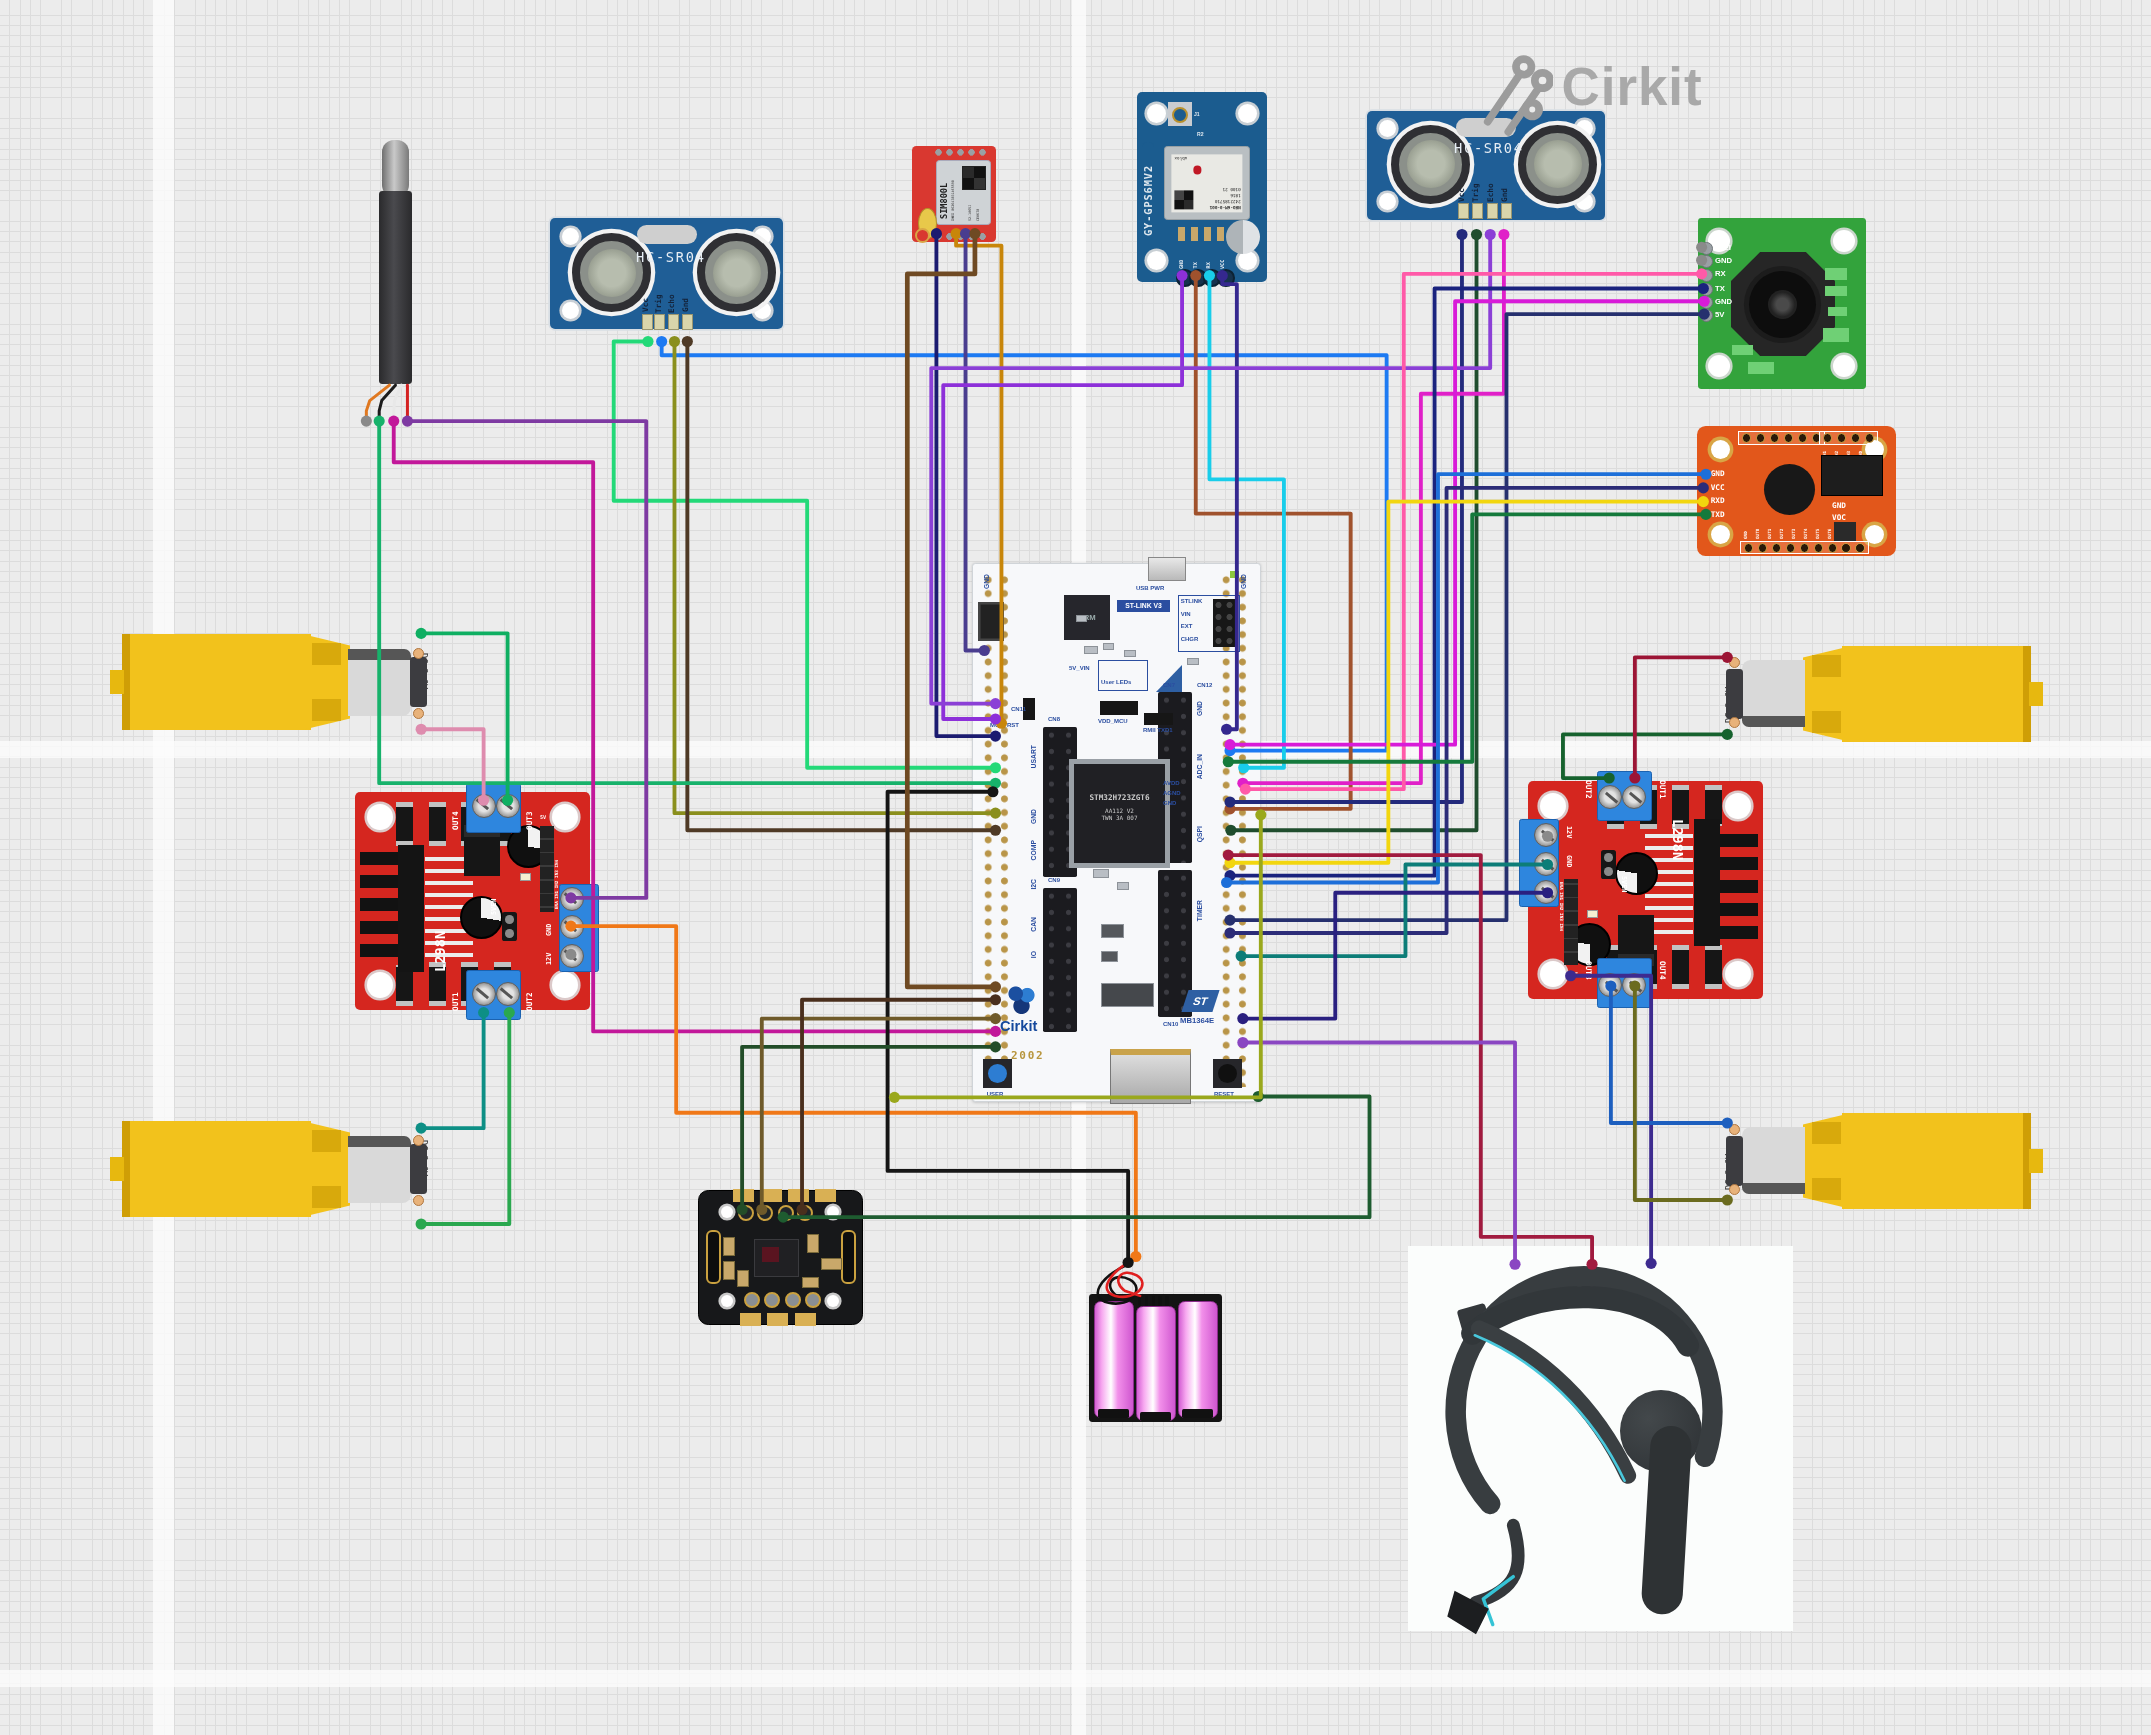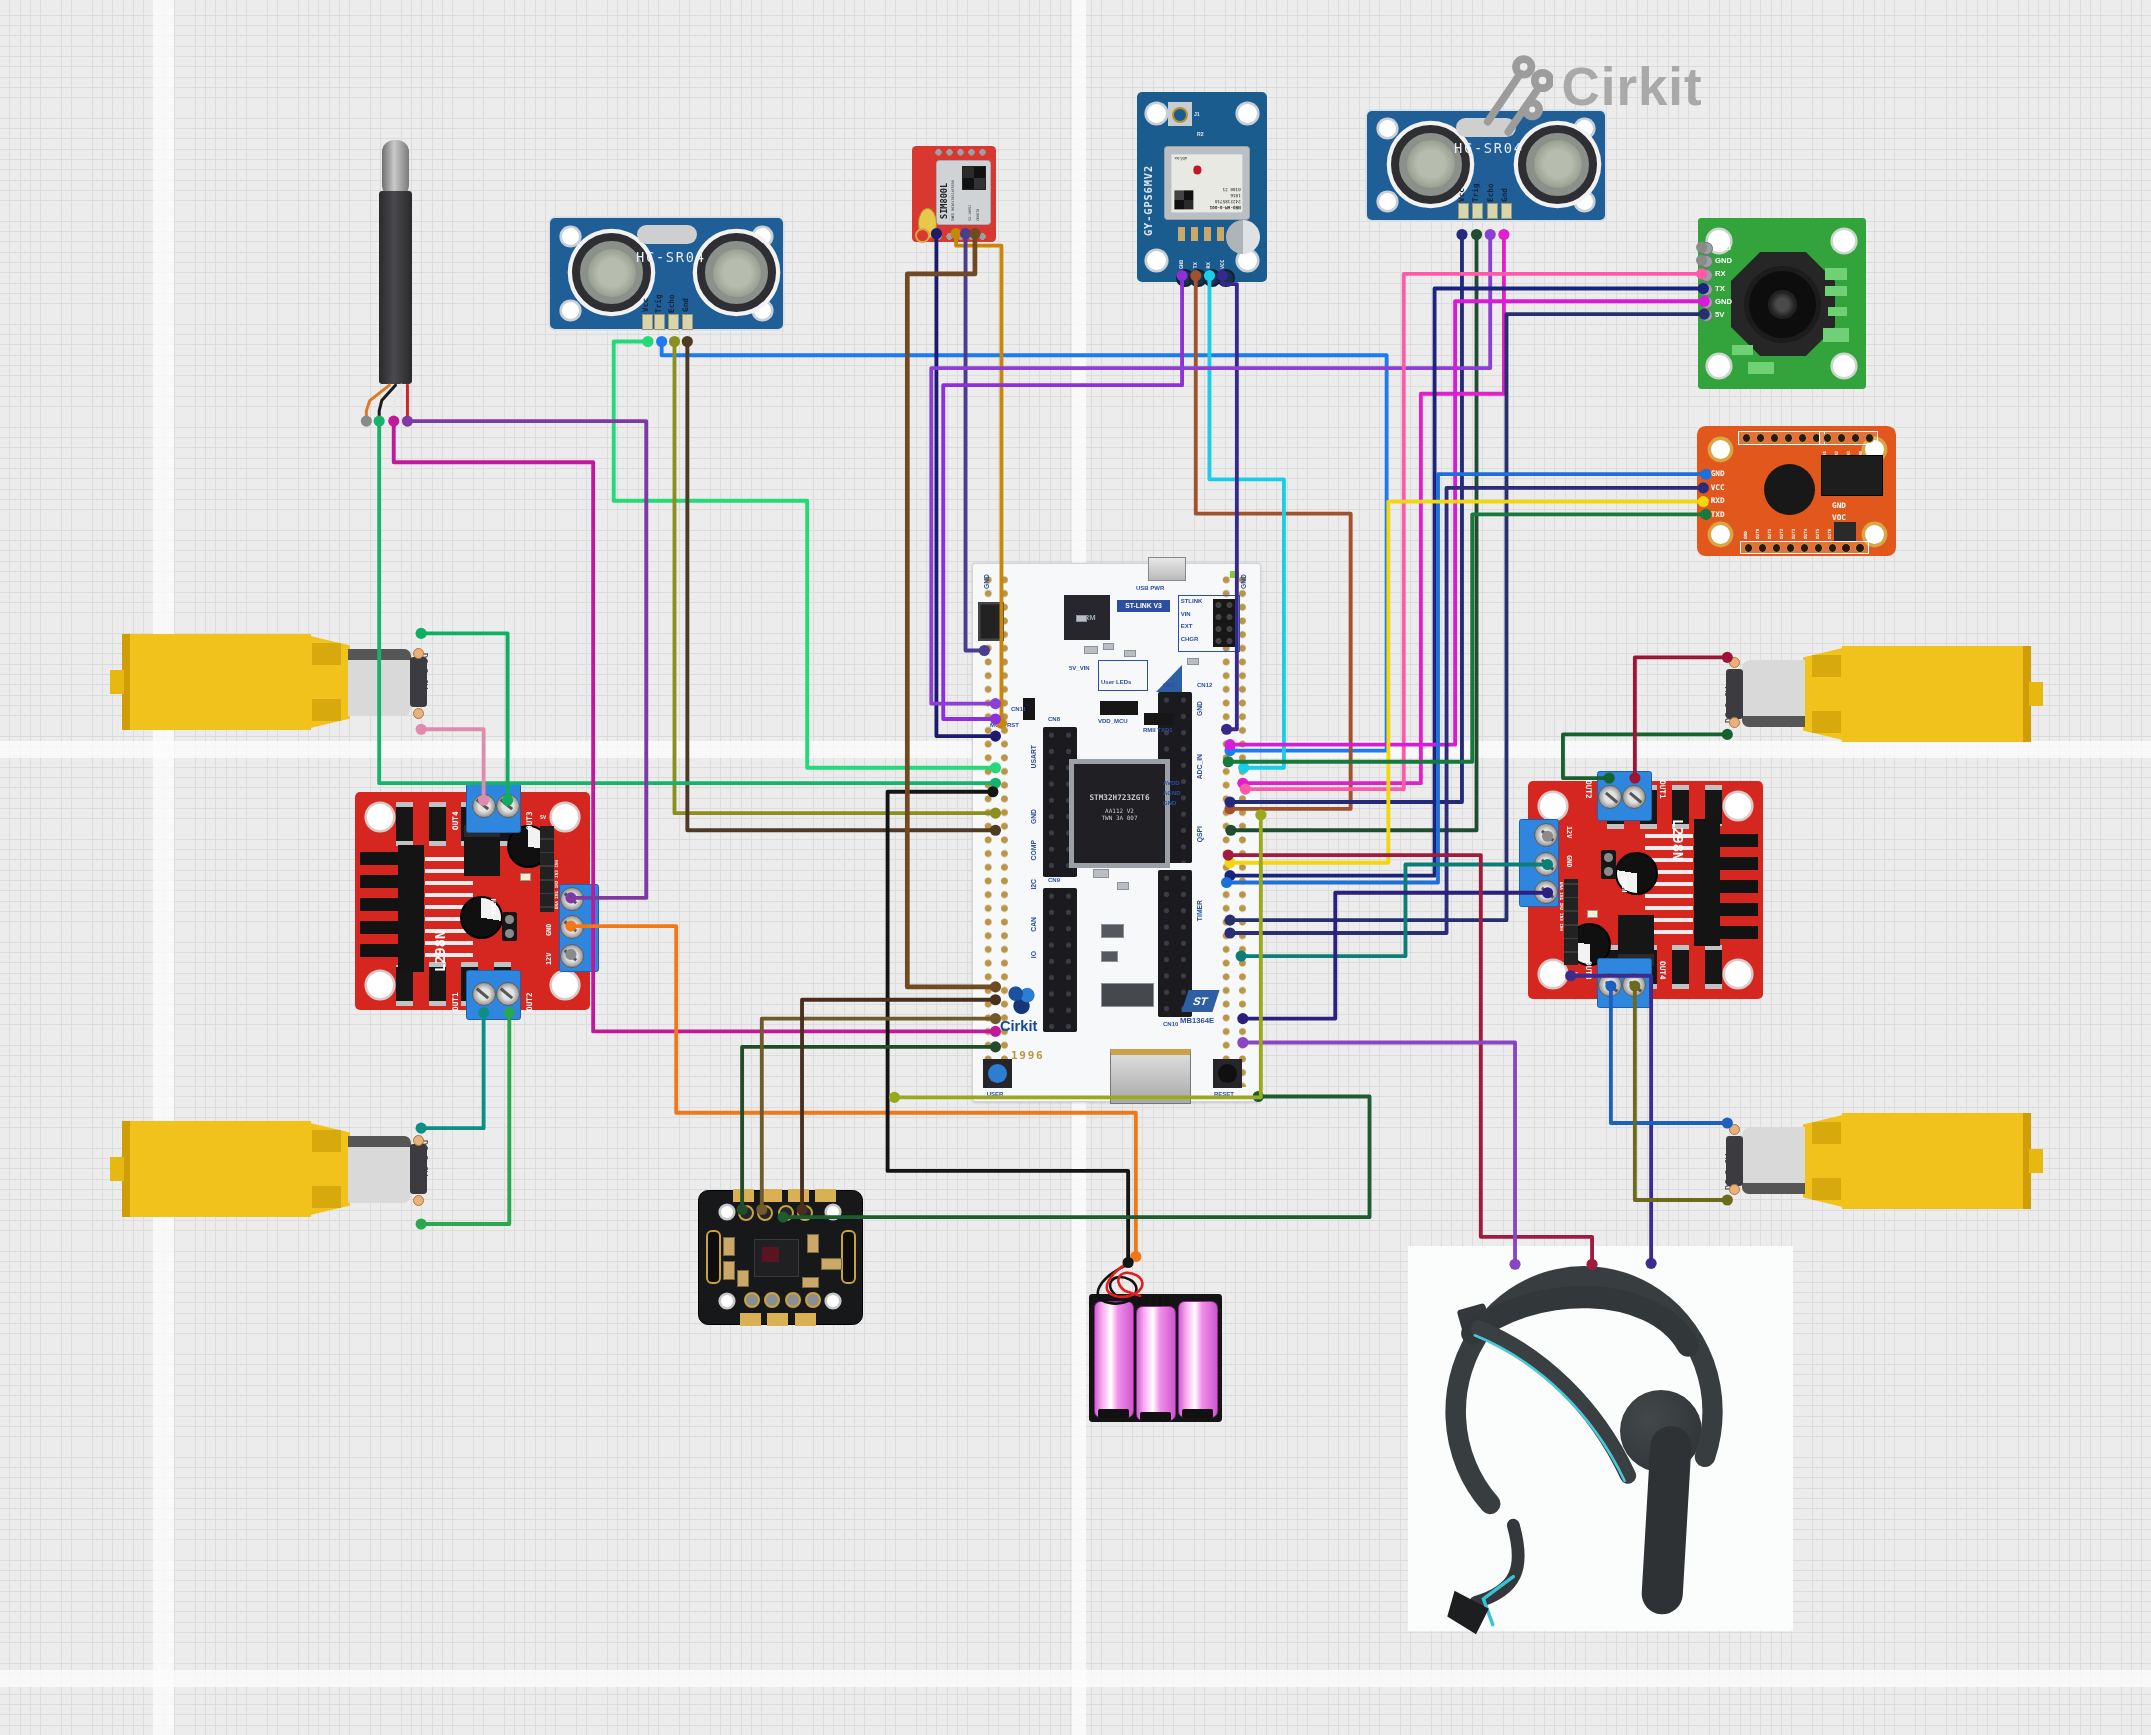--- a/index.html
+++ b/index.html
@@ -382,21 +382,21 @@
         <i style="position:absolute;left:5.1px;top:5.1px;width:19px;height:19px;border-radius:50%;background:#101010;display:block;"></i>
       </div>
     <div class="nlab" style="left:241px;top:527px;">RESET</div>
     <div class="abs" style="left:34px;top:421px;width:29px;height:29px;background:
       radial-gradient(circle at 30% 30%,#1b4fa0 0 6.8px,rgba(0,0,0,0) 7.7px),
       radial-gradient(circle at 70% 35%,#2d7dd2 0 6.8px,rgba(0,0,0,0) 7.7px),
       radial-gradient(circle at 50% 72%,#15377a 0 7.7px,rgba(0,0,0,0) 8.6px);"></div>
     <div class="abs" style="left:27px;top:454px;font:700 14.6px 'Liberation Sans',sans-serif;color:#15489c;"><span>Cirkit</span></div>
     <div class="abs" style="left:212px;top:426px;width:31px;height:22px;background:#2e5fa3;transform:skewX(-18deg);color:#fff;font:700 11px 'Liberation Sans',sans-serif;text-align:center;line-height:22px;"><span>ST</span></div>
     <div class="nlab" style="left:207px;top:452px;font-size:7.7px;">MB1364E</div>
-    <div class="abs" style="left:38px;top:485px;font:700 11px 'DejaVu Sans Mono',monospace;color:#b8963e;letter-spacing:1.7px;"><span>1996</span></div>
+    <div class="abs" style="left:38px;top:485px;font:700 11px 'DejaVu Sans Mono',monospace;color:#b8963e;letter-spacing:1.7px;"><span>2002</span></div>
     <div class="nvert" style="left:10.3px;top:10.3px;">GND</div>
     <div class="nvert" style="left:267px;top:10.3px;">GND</div>
     <div>
       <span class="smd" style="left:111px;top:82px;width:12px;height:6px;"></span>
       <span class="smd" style="left:130px;top:79px;width:8.6px;height:5.1px;"></span>
       <span class="smd" style="left:151px;top:86px;width:10.3px;height:5.1px;"></span>
       <span class="smd" style="left:120px;top:305px;width:13.7px;height:6.8px;"></span>
       <span class="smd" style="left:144px;top:318px;width:10.3px;height:6px;"></span>
       <span class="smd" style="left:128px;top:360px;width:20.5px;height:12px;background:#55585c;"></span>
       <span class="smd" style="left:128px;top:387px;width:15.4px;height:8.6px;background:#55585c;"></span>

